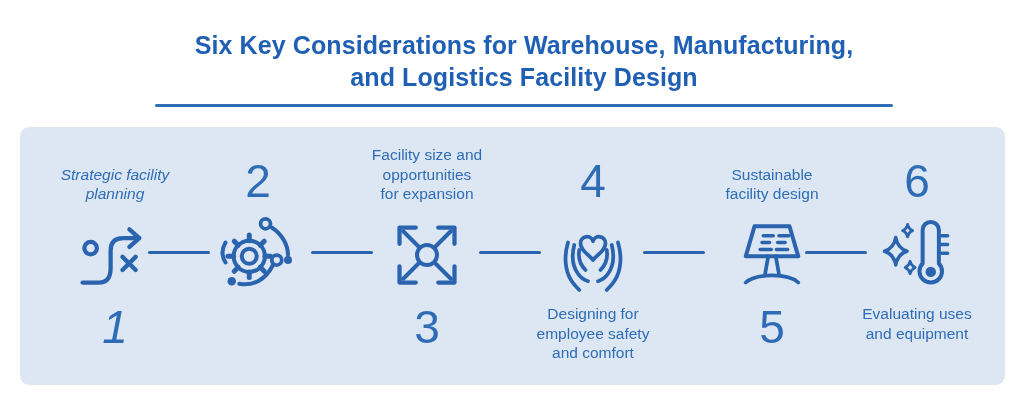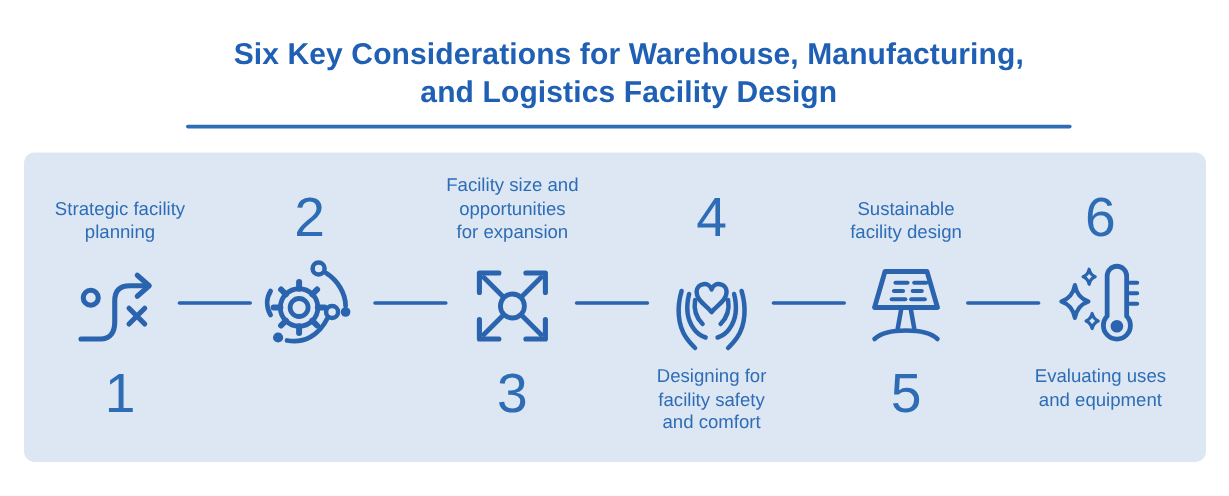--- a/index.html
+++ b/index.html
@@ -19,22 +19,22 @@
   .title-line{font-size:25px;font-weight:bold;color:var(--title-color);
     line-height:1.26;letter-spacing:.1px;}
   .title-rule{width:738px;height:3px;background:var(--underline-color);
     margin:11px auto 0;border-radius:2px;}
 
   .panel{position:absolute;left:20px;top:127px;width:985px;height:258px;
     background:var(--panel-bg);border-radius:9px;}
 
   .item{position:absolute;top:0;height:258px;width:160px;
     display:flex;flex-direction:column;align-items:center;}
-  .item.c1{left:0px;}  .item.c2{left:158px;} .item.c3{left:327px;}
-  .item.c4{left:493px;}.item.c5{left:655px;} .item.c6{left:817px;}
+  .item.c1{left:15px;font-style:italic;}  .item.c2{left:158px;} .item.c3{left:327px;}
+  .item.c4{left:493px;}.item.c5{left:672px;} .item.c6{left:817px;}
 
   .zone-top{height:86px;width:100%;display:flex;align-items:flex-end;
     justify-content:center;padding-bottom:9px;}
   .zone-icon{height:84px;width:100%;display:flex;align-items:center;
     justify-content:center;}
   .zone-bottom{flex:1;width:100%;display:flex;align-items:flex-start;
     justify-content:center;padding-top:7px;}
 
   .step-label{font-size:15.5px;line-height:1.26;color:var(--text-color);
     text-align:center;white-space:pre-line;}
@@ -147,21 +147,21 @@
           </g>
           <g stroke-width="3" transform="translate(64 0) scale(-1 1)">
             <path d="M12 22 C9 32 9 44 15 53 C17 56 19 58 21 60"></path>
             <path d="M17 24 C15 32 15 40 20 47 C22 50 25 52 28 53"></path>
             <path d="M26 44 C22 40 20 34 21 28"></path>
           </g>
         </svg>
       </div>
       <div class="zone-bottom">
           <div class="step-label">Designing for
-facility safety
+employee safety
 and comfort</div>
         </div>
     </div>
 
     <div class="item c5">
       <div class="zone-top">
           <div class="step-label">Sustainable
 facility design</div>
         </div>
       <div class="zone-icon">

